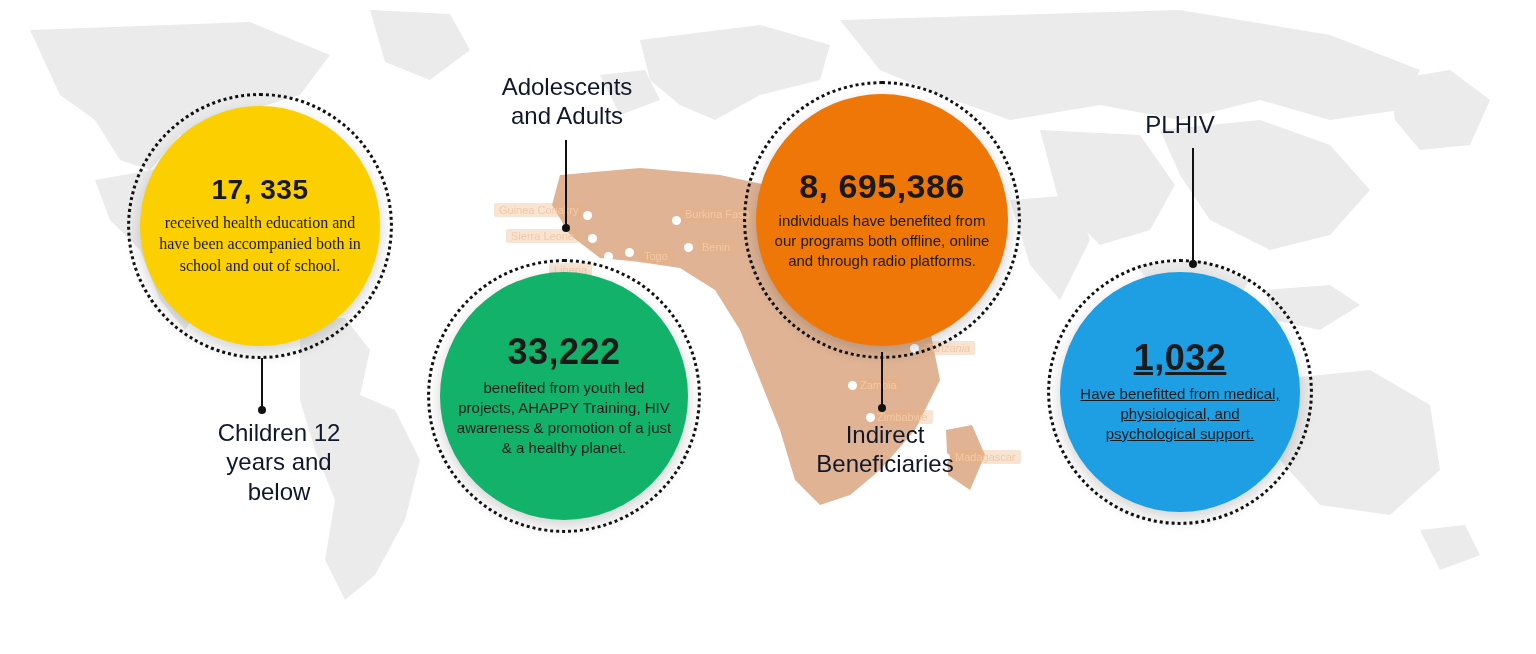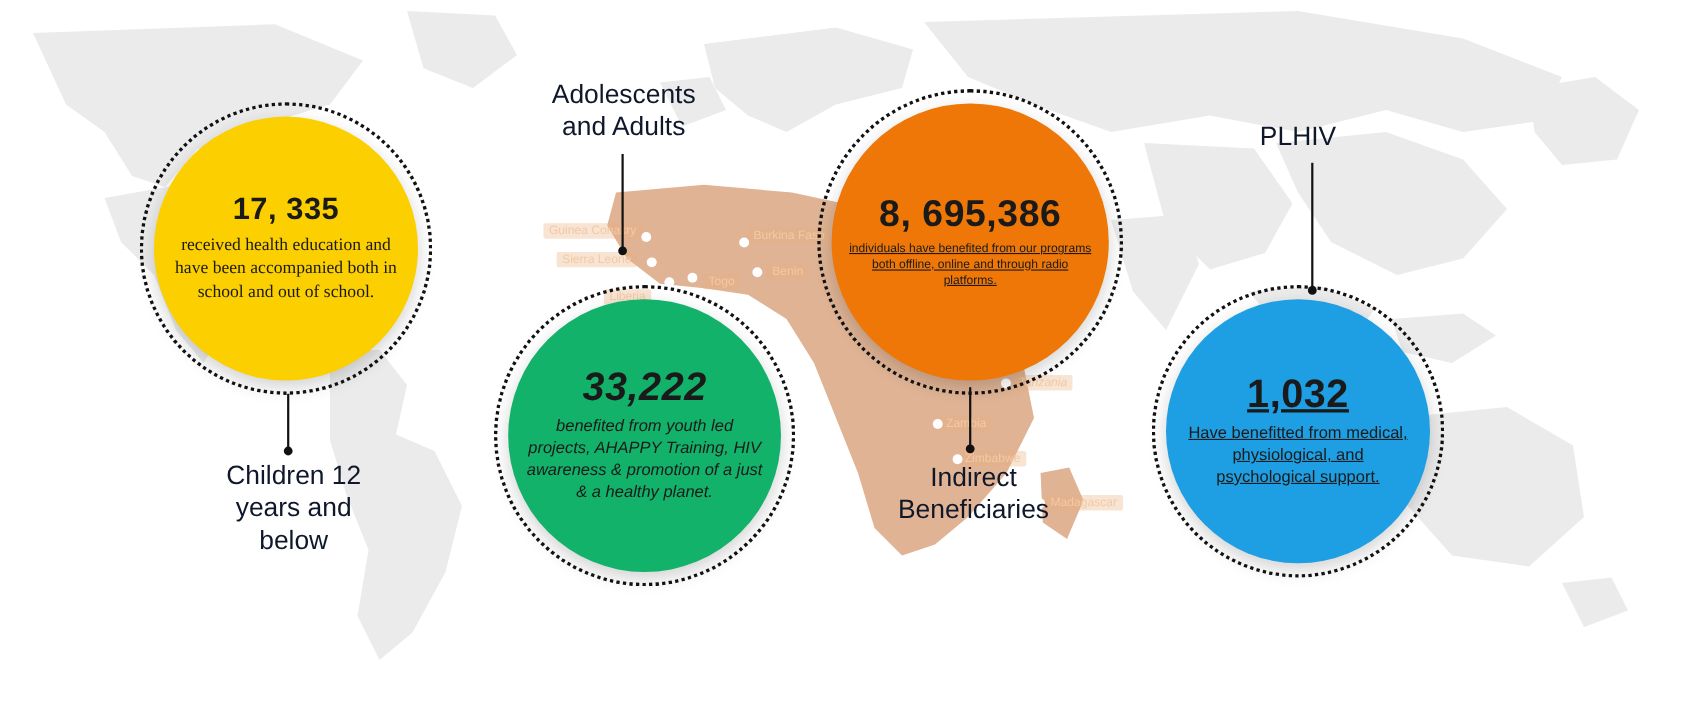--- a/index.html
+++ b/index.html
@@ -64,40 +64,39 @@
     left: 140px;
     top: 106px;
     width: 240px;
     height: 240px;
     background: #fbcf00;
   }
   #bubble-children .val { font-size: 28px; }
   #bubble-children .desc { font-size: 16px; font-family: Liberation Serif, serif; }
 
   #bubble-adolescents {
-    left: 462px;
+    left: 440px;
     top: 272px;
     width: 248px;
     height: 248px;
     background: #13b26a;
-    font-style: italic;
   }
   #bubble-adolescents .val { font-size: 36px; }
   #bubble-adolescents .desc { font-size: 15px; }
 
   #bubble-indirect {
     left: 756px;
     top: 94px;
     width: 252px;
     height: 252px;
     background: #ee7708;
     text-align: center;
   }
   #bubble-indirect .val { font-size: 34px; }
-  #bubble-indirect .desc { font-size: 11px; text-decoration: underline; }
+  #bubble-indirect .desc { font-size: 15px; }
 
   #bubble-plhiv {
     left: 1060px;
     top: 272px;
     width: 240px;
     height: 240px;
     background: #1e9fe3;
     text-decoration: underline;
   }
   #bubble-plhiv .val { font-size: 36px; }
@@ -106,21 +105,21 @@
   
   .label {
     position: absolute;
     font-weight: normal;
     color: #0f172a;
     font-size: 24px;
     line-height: 1.22;
     text-align: center;
     white-space: pre-line;
   }
-  #label-children   { left: 132px; top: 418px; width: 270px; }
+  #label-children   { left: 144px; top: 418px; width: 270px; }
   #label-adolescents{ left: 452px; top: 72px;  width: 230px; }
   #label-indirect   { left: 760px; top: 420px; width: 250px; }
   #label-plhiv      { left: 1080px; top: 110px; width: 200px; }
 
   .connector {
     position: absolute;
     background: #111111;
     width: 2px;
   }
   .connector::after {

